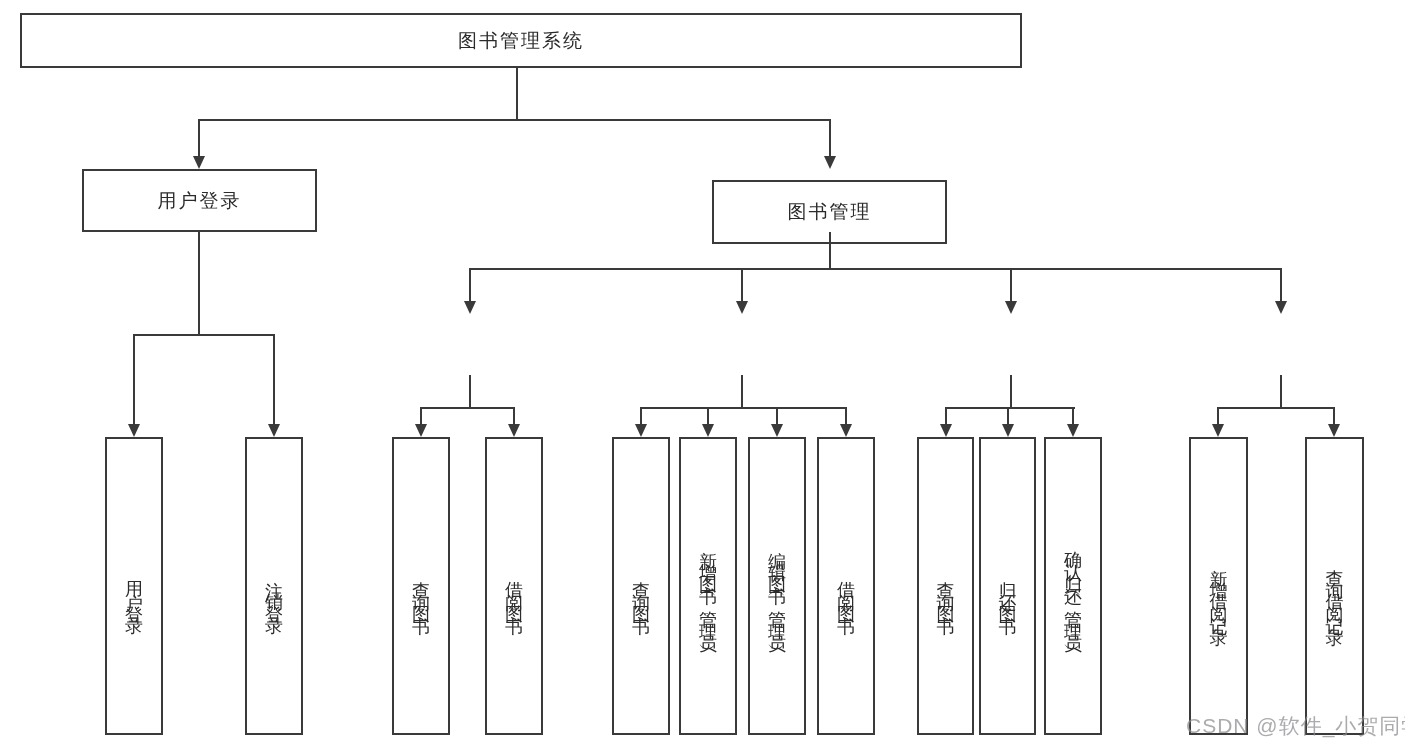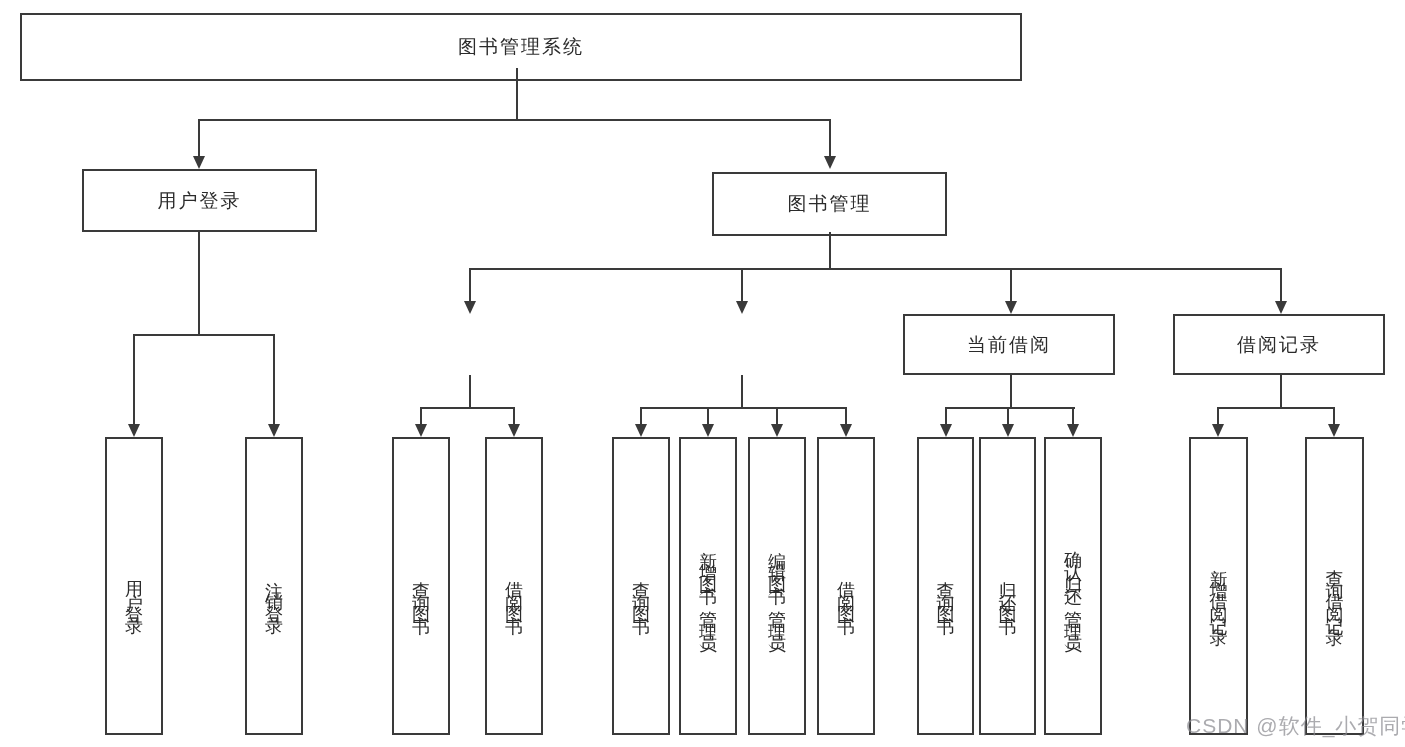--- a/index.html
+++ b/index.html
@@ -48,52 +48,50 @@
     letter-spacing:1px;
     z-index:10;
     white-space:nowrap;
   }
 </style>
 </head>
 <body>
 
 <div id="canvas">
 
-  <div class="box" style="left:20px;top:13px;width:1002px;height:68px;">图书管理系统</div>
+  <div class="box" style="left:20px;top:13px;width:1002px;height:55px;">图书管理系统</div>
 
   <div class="vl" style="left:516px;top:68px;height:52px;"></div>
   <div class="hl" style="left:198px;top:119px;width:633px;"></div>
   <div class="vl" style="left:198px;top:119px;height:39px;"></div>
   <div class="ar" style="left:193px;top:156px;"></div>
   <div class="vl" style="left:829px;top:119px;height:39px;"></div>
   <div class="ar" style="left:824px;top:156px;"></div>
 
   <div class="box" style="left:82px;top:169px;width:235px;height:63px;">用户登录</div>
-  <div class="box" style="left:712px;top:172px;width:235px;height:64px;">图书管理</div>
+  <div class="box" style="left:712px;top:180px;width:235px;height:64px;">图书管理</div>
 
   <div class="vl" style="left:198px;top:232px;height:104px;"></div>
   <div class="hl" style="left:133px;top:334px;width:142px;"></div>
   <div class="vl" style="left:133px;top:334px;height:91px;"></div>
   <div class="ar" style="left:128px;top:424px;"></div>
   <div class="vl" style="left:273px;top:334px;height:91px;"></div>
   <div class="ar" style="left:268px;top:424px;"></div>
 
   <div class="vl" style="left:829px;top:232px;height:38px;"></div>
   <div class="hl" style="left:469px;top:268px;width:813px;"></div>
   <div class="vl" style="left:469px;top:268px;height:35px;"></div>
   <div class="ar" style="left:464px;top:301px;"></div>
   <div class="vl" style="left:741px;top:268px;height:35px;"></div>
   <div class="ar" style="left:736px;top:301px;"></div>
   <div class="vl" style="left:1010px;top:268px;height:35px;"></div>
   <div class="ar" style="left:1005px;top:301px;"></div>
   <div class="vl" style="left:1280px;top:268px;height:35px;"></div>
   <div class="ar" style="left:1275px;top:301px;"></div>
 
-  <div class="box" style="left:903px;top:314px;width:212px;height:61px;">当前借阅</div>
-  <div class="box" style="left:1173px;top:314px;width:212px;height:61px;">借阅记录</div>
 
   <div class="vl" style="left:469px;top:375px;height:34px;"></div>
   <div class="vl" style="left:741px;top:375px;height:34px;"></div>
   <div class="vl" style="left:1010px;top:375px;height:34px;"></div>
   <div class="vl" style="left:1280px;top:375px;height:34px;"></div>
 
   <div class="hl" style="left:420px;top:407px;width:95px;"></div>
   <div class="hl" style="left:640px;top:407px;width:207px;"></div>
   <div class="hl" style="left:945px;top:407px;width:130px;"></div>
   <div class="hl" style="left:1217px;top:407px;width:118px;"></div>

